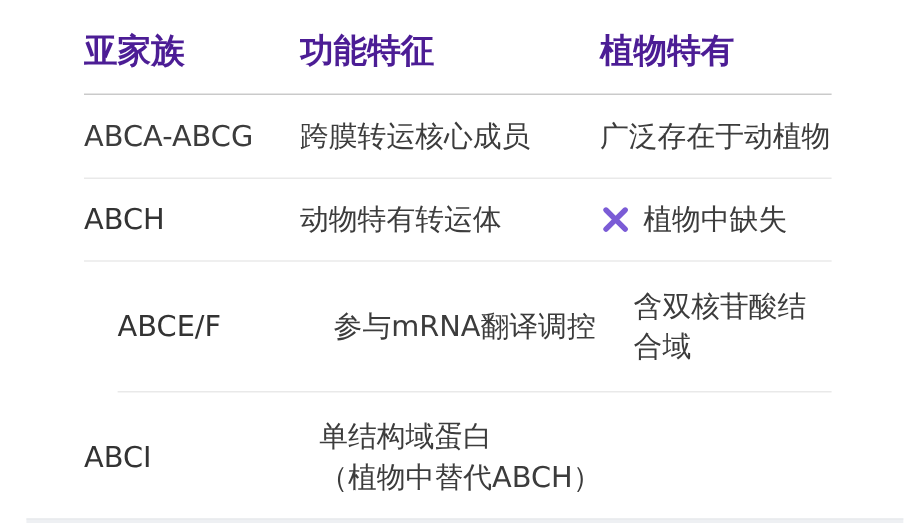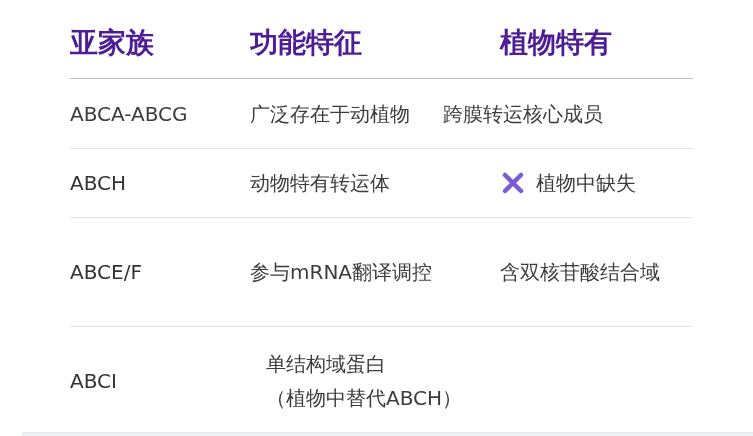--- a/index.html
+++ b/index.html
@@ -2,50 +2,50 @@
 <html><head>
 <meta charset="utf-8">
 <style>
   html, body { margin: 0; padding: 0; background: #ffffff; }
   body { width: 753px; height: 436px; position: relative; overflow: hidden;
          font-family: "DejaVu Sans", "Liberation Sans", sans-serif; color: #333333; }
   .table { position: absolute; left: 70px; top: 0; width: 623px; }
   .row { display: flex; align-items: center; border-bottom: 1px solid #e4e4e4; }
   .row.header { height: 78px; border-bottom: 1px solid #bdbdbd; }
   .row.header .cell { font-weight: bold; font-size: 28px; color: #4c1d95; padding-top: 8px; }
-  .cell { font-size: 20px; line-height: 34px; color: #3c3c3c; }
+  .cell { font-size: 24px; line-height: 34px; color: #3c3c3c; }
   .c1 { width: 180px; }
   .c2 { width: 250px; }
   .c3 { flex: 1; display: flex; align-items: center; }
   .bold { font-weight: normal; color: #333; }
   .r1 { height: 69px; }
   .r2 { height: 68px; }
-  .r3 { height: 108px; }
+  .r3 { height: 108px; margin-left: 28px; }
   .r4 { height: 108px; border-bottom: none; gap: 16px; }
   .icon { display: inline-block; width: 26px; height: 26px; margin-right: 10px; }
   .bottom-band { position: absolute; left: 22px; right: 0; top: 432px; height: 4px;
                  background: #eef0f3; border-top: 1px solid #e6e8ec; }
 </style>
 </head>
 <body>
 
 <div class="table">
   <div class="row header">
     <div class="cell c1">亚家族</div>
     <div class="cell c2">功能特征</div>
     <div class="cell c3">植物特有</div>
   </div>
 
   <div class="row r1">
     <div class="cell c1">ABCA-ABCG</div>
+    <div class="cell c2">
+      <div>跨膜转运核心成员</div>
+    </div>
     <div class="cell c3">
       <span>广泛存在于动植物</span>
-    </div>
-    <div class="cell c2">
-      <div>跨膜转运核心成员</div>
     </div>
   </div>
 
   <div class="row r2">
     <div class="cell c1 bold">ABCH</div>
     <div class="cell c2">
       <div>动物特有转运体</div>
     </div>
     <div class="cell c3">
       <span class="icon">

